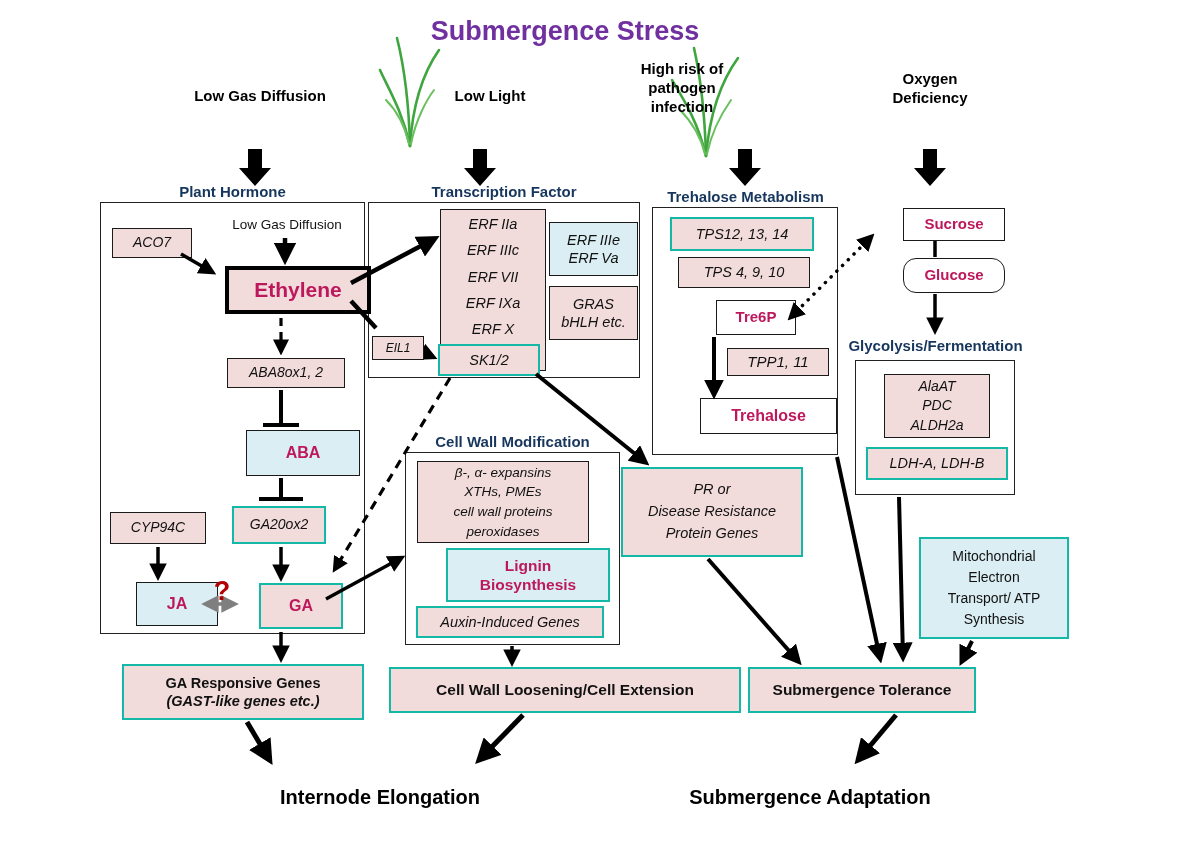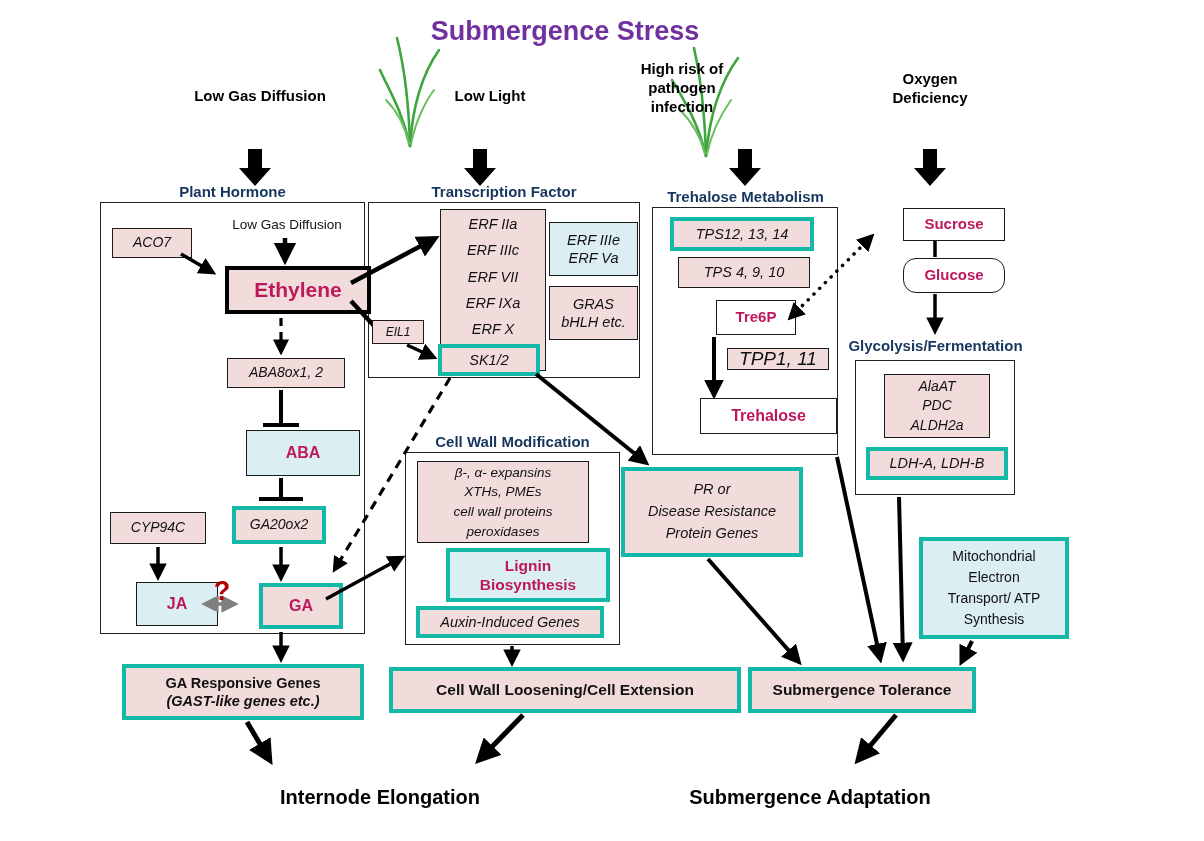--- a/index.html
+++ b/index.html
@@ -4,21 +4,21 @@
 <style>
   html,body{margin:0;padding:0;background:#ffffff;}
   #canvas{position:relative;width:1204px;height:841px;background:#fff;overflow:hidden;
           font-family:"Liberation Sans",sans-serif;color:#111;}
   .abs{position:absolute;box-sizing:border-box;}
   .node{position:absolute;box-sizing:border-box;display:flex;align-items:center;justify-content:center;
         text-align:center;border:1.6px solid #1a1a1a;background:#f2dcdb;z-index:3;line-height:1.25;}
   .pink{background:#f2dcdb;}
   .blue{background:#daeef3;}
   .white{background:#ffffff;}
-  .rb{border:4px solid #14b8a6;}
+  .rb{border:2px solid #14b8a6;}
   .bb{border:4px solid #000000;}
   .italic{font-style:italic;}
   .bold{font-weight:bold;}
   .redtext{color:#be185d;font-weight:bold;margin-left:19px;}
   .pre{white-space:pre-line;}
   .hdr{position:absolute;font-weight:bold;color:#17365d;font-size:15px;text-align:center;z-index:3;}
   .toplabel{position:absolute;font-weight:bold;color:#000;font-size:15px;text-align:center;z-index:3;line-height:1.25;}
   .container-box{position:absolute;border:1.7px solid #222;background:transparent;z-index:2;box-sizing:border-box;}
   #title{position:absolute;left:330px;top:16px;width:470px;text-align:center;font-size:27px;
          font-weight:bold;color:#7030a0;z-index:3;}
@@ -88,27 +88,27 @@
   <div class="node pink italic pre" style="left:440px;top:209px;width:106px;height:162px;font-size:14.5px;line-height:1.82;">ERF IIa
 ERF IIIc
 ERF VII
 ERF IXa
 ERF X
 ERF XI</div>
   <div class="node blue italic pre" style="left:549px;top:222px;width:89px;height:54px;font-size:14.5px;">ERF IIIe
 ERF Va</div>
   <div class="node pink italic pre" style="left:549px;top:286px;width:89px;height:54px;font-size:14.5px;">GRAS
 bHLH etc.</div>
-  <div class="node pink italic" style="left:372px;top:320px;width:52px;height:24px;font-size:12px;z-index:5;">EIL1</div>
+  <div class="node pink italic" style="left:372px;top:336px;width:52px;height:24px;font-size:12px;z-index:5;">EIL1</div>
   <div class="node pink rb italic" style="left:438px;top:344px;width:102px;height:32px;font-size:14.5px;">SK1/2</div>
 
   <div class="node pink rb italic" style="left:670px;top:217px;width:144px;height:34px;font-size:14.5px;">TPS12, 13, 14</div>
   <div class="node pink italic" style="left:678px;top:257px;width:132px;height:31px;font-size:14.5px;">TPS 4, 9, 10</div>
   <div class="node white redtext" style="left:697px;top:300px;width:80px;height:35px;font-size:15px;">Tre6P</div>
-  <div class="node pink italic" style="left:727px;top:348px;width:102px;height:22px;font-size:19px;">TPP1, 11</div>
+  <div class="node pink italic" style="left:727px;top:348px;width:102px;height:28px;font-size:15px;">TPP1, 11</div>
   <div class="node white redtext" style="left:681px;top:398px;width:137px;height:36px;font-size:16px;">Trehalose</div>
 
   <div class="node white redtext" style="left:884px;top:208px;width:102px;height:33px;font-size:15px;">Sucrose</div>
   <div class="node white redtext" style="left:884px;top:258px;width:102px;height:35px;font-size:15px;border-radius:13px;">Glucose</div>
 
   <div class="node pink italic pre" style="left:884px;top:374px;width:106px;height:64px;font-size:14px;line-height:1.4;">AlaAT
 PDC
 ALDH2a</div>
   <div class="node pink italic pre" style="left:417px;top:461px;width:172px;height:82px;font-size:13.5px;line-height:1.45;">β-, α- expansins
 XTHs, PMEs

